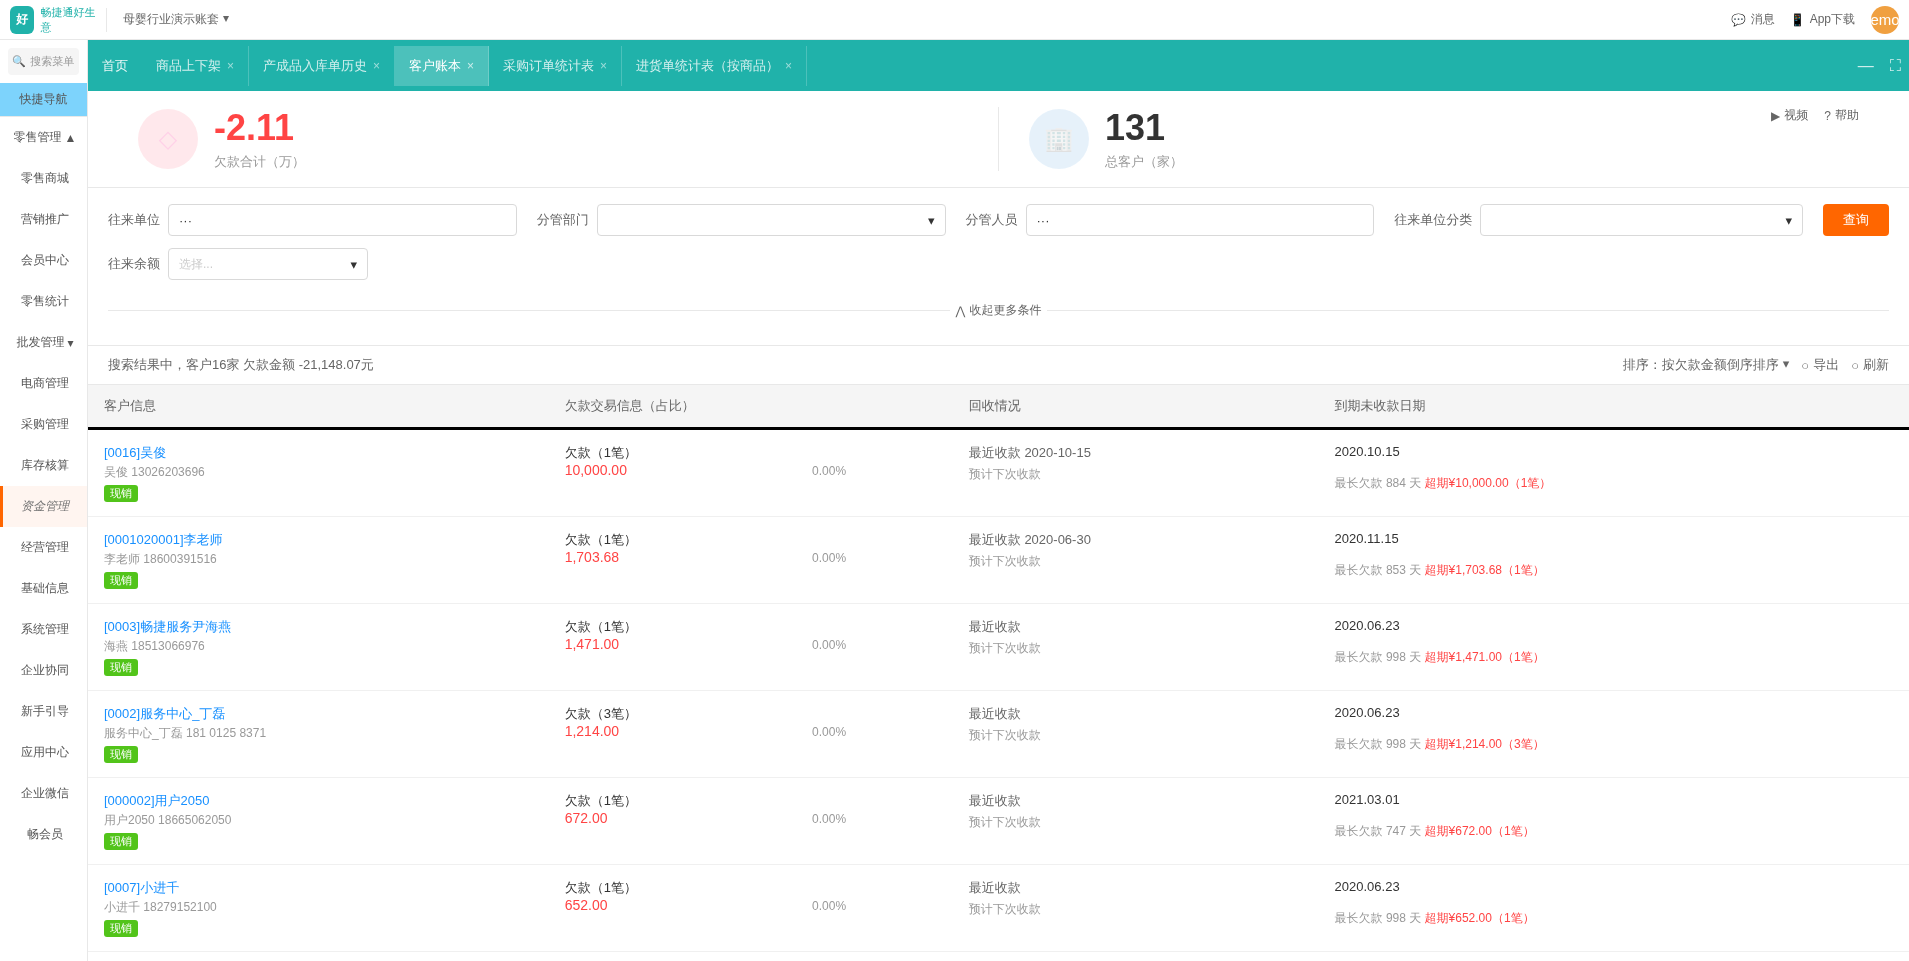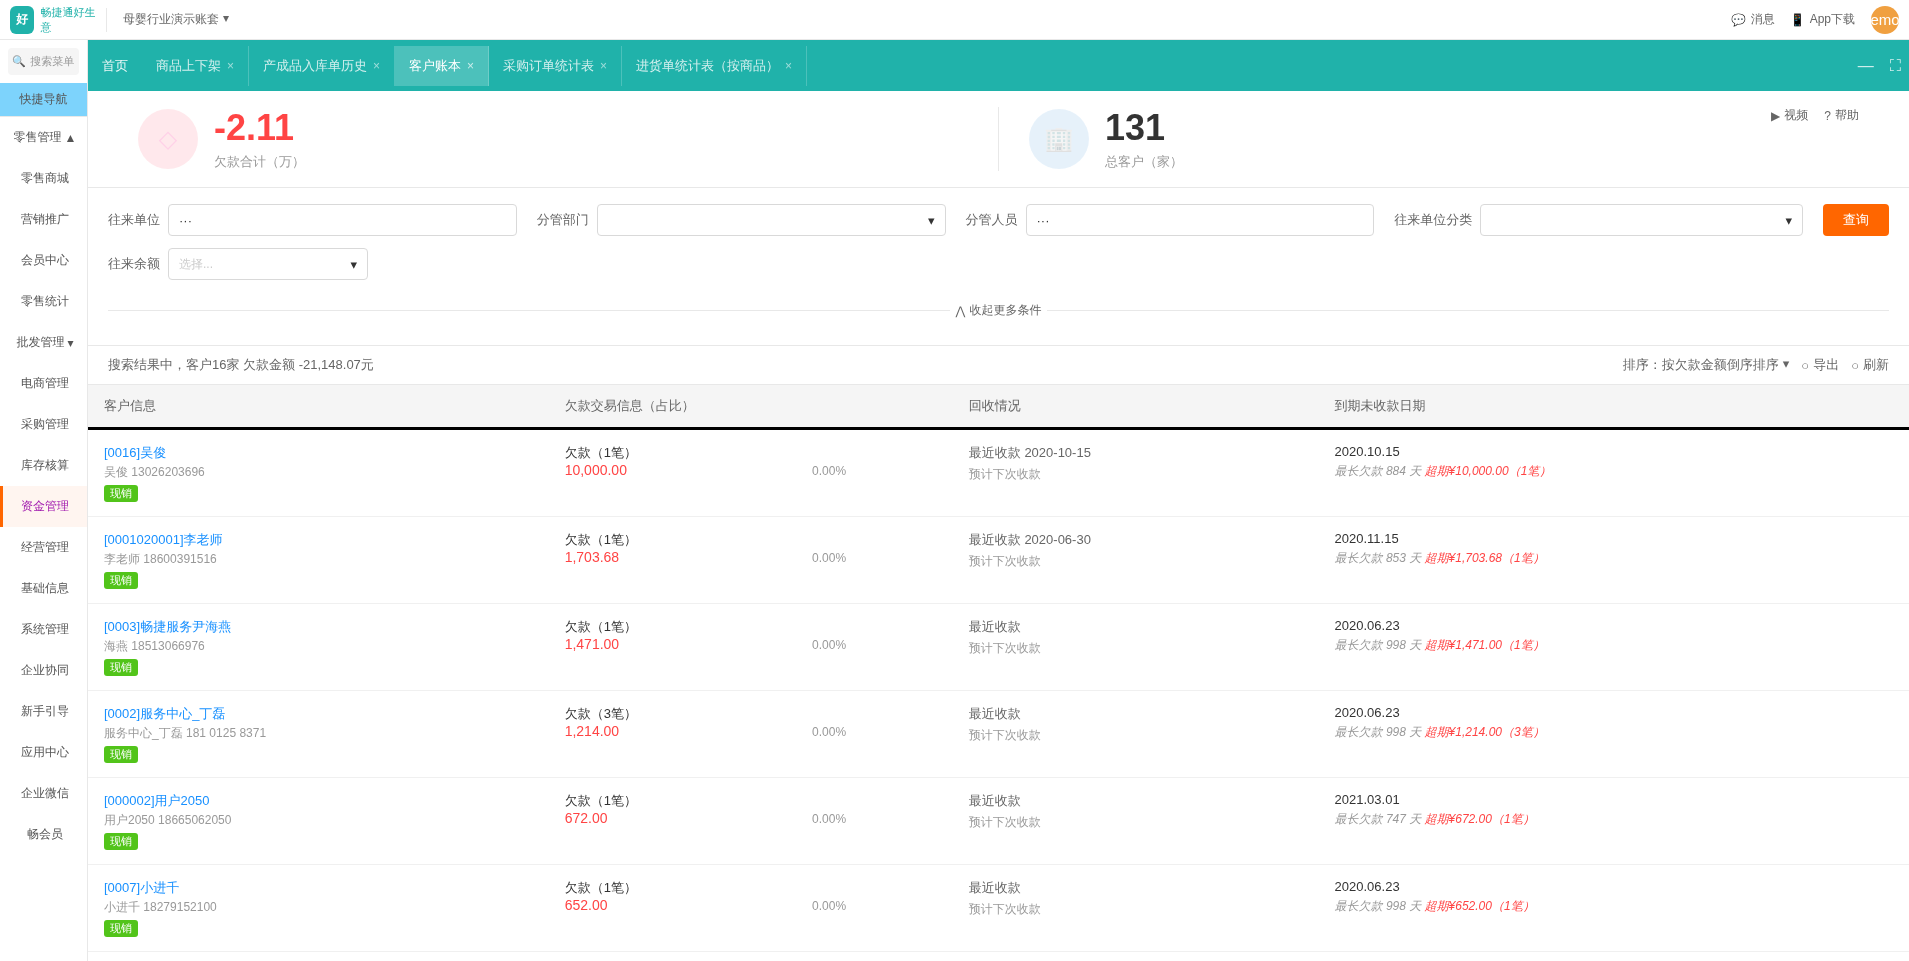--- a/index.html
+++ b/index.html
@@ -22,21 +22,21 @@
     .industry-selector { display: flex; align-items: flex-start; gap: 4px; color: #666; font-size: 12px; cursor: pointer; padding: 0 8px; }
     .top-actions { margin-left: auto; display: flex; align-items: center; gap: 16px; }
     .top-action-item { display: flex; align-items: center; gap: 4px; color: #666; font-size: 12px; cursor: pointer; }
     .avatar { width: 28px; height: 28px; border-radius: 50%; background: #f0a040; display: flex; align-items: center; justify-content: center; color: white; font-size: 15px; }
 
     
     .sidebar-search { padding: 8px; }
     .sidebar-search-btn { width: 100%; background: #f5f5f5; border: none; border-radius: 4px; padding: 6px 4px; font-size: 11px; color: #999; cursor: pointer; display: flex; align-items: center; gap: 4px; justify-content: center; }
     .sidebar-nav { flex: 1; overflow-y: auto; }
     .sidebar-item { padding: 12px 8px; text-align: center; font-size: 12px; color: #555; cursor: pointer; border-left: 3px solid transparent; }
-    .sidebar-item.active { color: #a21caf; border-left-color: #ff6600; background: #fff5f0; }
+    .sidebar-item.active { color: #737373; border-left-color: #ff6600; background: #fff5f0; font-style: italic; }
     .sidebar-item.has-arrow { display: flex; align-items: center; justify-content: center; gap: 3px; }
     .quick-nav { background: #7dd3fc; border-bottom: 1px solid #e8e8e8; padding: 8px; text-align: center; font-size: 12px; color: #555; cursor: pointer; }
 
     
     .tab { display: flex; align-items: center; gap: 6px; padding: 0 14px; height: 40px; color: rgba(255,255,255,0.8); font-size: 13px; cursor: pointer; border-right: 1px solid rgba(255,255,255,0.2); white-space: nowrap; }
     .tab.active { background: rgba(255,255,255,0.2); color: #fff; }
     .tab-close { font-size: 12px; opacity: 0.7; }
     .tab-first { padding: 0 14px; color: rgba(255,255,255,0.9); font-size: 13px; cursor: pointer; height: 40px; display: flex; align-items: center; }
     .tab-right { margin-left: auto; display: flex; align-items: center; }
     .tab-btn { color: rgba(255,255,255,0.8); padding: 0 8px; height: 40px; display: flex; align-items: center; cursor: pointer; font-size: 16px; }
@@ -83,21 +83,21 @@
     .table-row td { padding: 14px 16px; border-bottom: 1px solid #f0f0f0; vertical-align: top; font-size: 13px; }
     .customer-name { color: #1890ff; cursor: pointer; font-size: 13px; }
     .customer-info { color: #999; font-size: 12px; margin-top: 2px; }
     .tag { display: inline-block; background: #52c41a; color: white; border-radius: 3px; padding: 1px 6px; font-size: 11px; margin-top: 4px; }
     .debt-amount { color: #ff4444; font-size: 14px; font-weight: 500; }
     .debt-info { font-size: 13px; color: #333; }
     .debt-ratio { color: #999; font-size: 12px; margin-top: 20px; }
     .recovery-info { font-size: 13px; color: #666; }
     .recovery-date { margin-top: 4px; color: #999; font-size: 12px; }
     .overdue-date { font-size: 13px; color: #333; }
-    .overdue-detail { margin-top: 4px; font-size: 12px; color: #999; font-style: italic; }
+    .overdue-detail { margin-top: 16px; font-size: 12px; color: #999; }
     .overdue-link { color: #ff4444; cursor: pointer; }
 
     
     ::-webkit-scrollbar { width: 6px; height: 6px; }
     ::-webkit-scrollbar-track { background: #f1f1f1; }
     ::-webkit-scrollbar-thumb { background: #ccc; border-radius: 3px; }
 
     .collapse-divider { display: flex; align-items: center; color: #999; font-size: 12px; gap: 6px; padding: 4px 0; justify-content: center; }
     .collapse-divider::before, .collapse-divider::after { content: ''; flex: 1; height: 1px; background: #e8e8e8; }
   </style>

